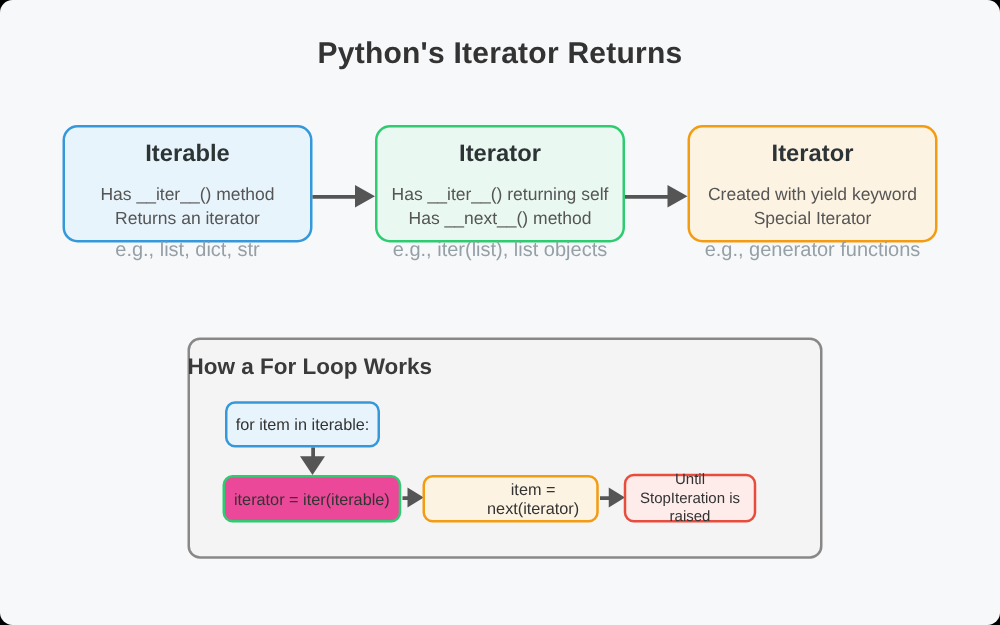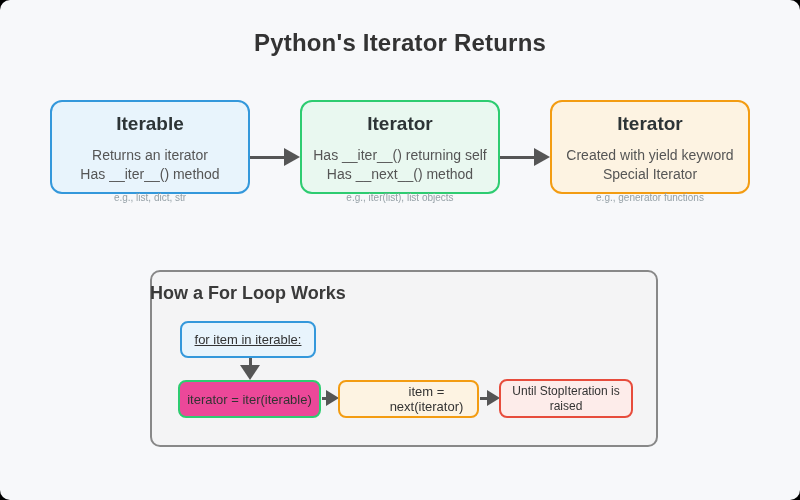--- a/index.html
+++ b/index.html
@@ -48,21 +48,21 @@
     font-weight: bold;
     color: #2d3436;
     margin-bottom: 11px;
   }
   .proto-box .box-line {
     font-size: 14px;
     color: #555555;
     line-height: 19px;
   }
   .proto-box .box-example {
-    font-size: 10px;
+    font-size: 16px;
     color: #95a0a6;
     margin-top: 8px;
   }
   #box-iterable  { left: 50px;  border-color: #3498db; background: #e8f4fc; }
   #box-iterator  { left: 300px; border-color: #2ecc71; background: #e9f8f0; }
   #box-generator { left: 550px; border-color: #f39c12; background: #fdf3e2; }
 
   
   .h-arrow { position: absolute; height: 18px; }
   .h-arrow .stem {
@@ -140,50 +140,50 @@
     border-radius: 8px;
     box-sizing: border-box;
     display: flex;
     align-items: center;
     justify-content: center;
     text-align: center;
     font-size: 13px;
     color: #333333;
   }
   #step-for {
-    left: 180px; top: 321px; width: 136px; height: 37px;
-    border-color: #3498db; background: #e8f4fc; text-decoration: underline;
+    left: 180px; top: 321px; width: 124px; height: 37px;
+    border-color: #3498db; background: #e8f4fc;
   }
   #step-iter {
     left: 178px; top: 380px; width: 143px; height: 38px;
     border-color: #2ecc71; background: #ec4899;
   }
   #step-next {
     left: 338px; top: 380px; width: 141px; height: 38px;
     border-color: #f39c12; background: #fdf3e2; padding-left: 36px;
   }
   #step-stop {
-    left: 499px; top: 379px; width: 134px; height: 39px;
+    left: 499px; top: 379px; width: 106px; height: 39px;
     border-color: #e74c3c; background: #fdecea;
     font-size: 12px;
     line-height: 15px;
     padding: 0 10px;
   }
 </style>
 </head>
 <body>
 
 <div id="canvas">
 
   <div class="main-title">Python's Iterator Returns</div>
 
   <div class="proto-box" id="box-iterable">
     <div class="box-title">Iterable</div>
+    <div class="box-line">Has __iter__() method</div>
     <div class="box-line">Returns an iterator</div>
-    <div class="box-line">Has __iter__() method</div>
     <div class="box-example">e.g., list, dict, str</div>
   </div>
 
   <div class="h-arrow" id="arrow-1">
     <div class="stem"></div>
     <div class="head"></div>
   </div>
 
   <div class="proto-box" id="box-iterator">
     <div class="box-title">Iterator</div>

